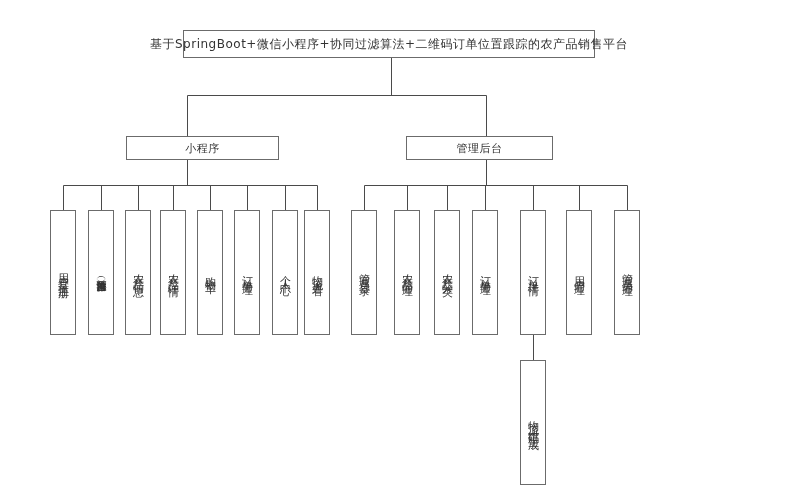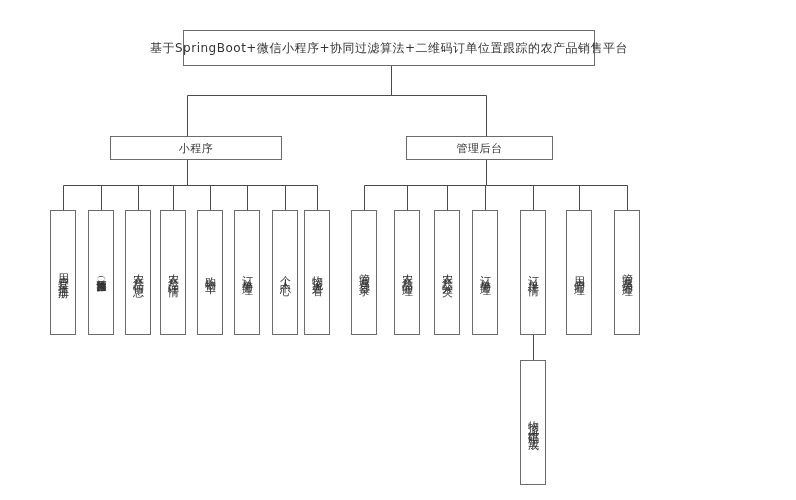--- a/index.html
+++ b/index.html
@@ -25,21 +25,21 @@
     background: #ffffff;
     display: flex;
     align-items: center;
     justify-content: center;
     font-size: 12px;
     letter-spacing: 0.5px;
     white-space: nowrap;
   }
   .title-box {
     left: 183px; top: 30px;
-    width: 412px; height: 36px;
+    width: 412px; height: 28px;
   }
   .branch-box {
     top: 136px;
     height: 24px;
     font-size: 11px;
   }
   .vbox {
     position: absolute;
     top: 210px;
     width: 26px;
@@ -93,21 +93,21 @@
       M485.5 185.5 V210
       M533.5 185.5 V210
       M579.5 185.5 V210
       M627.5 185.5 V210
       M533.5 335 V360
     "></path>
   </svg>
 
   <div class="hbox title-box">基于SpringBoot+微信小程序+协同过滤算法+二维码订单位置跟踪的农产品销售平台</div>
 
-  <div class="hbox branch-box" style="left:110px;width:172px">小程序</div>
+  <div class="hbox branch-box" style="left:126px;width:153px">小程序</div>
 
   <div class="hbox branch-box" style="left:406px;width:147px">管理后台</div>
 
   <div class="vbox" style="left:50px">用户登录注册</div>
   <div class="vbox long" style="left:88px">首页推荐（协同过滤）</div>
   <div class="vbox" style="left:125px">农产品信息</div>
   <div class="vbox" style="left:160px">农产品详情</div>
   <div class="vbox" style="left:197px">购物车</div>
   <div class="vbox" style="left:234px">订单管理</div>
   <div class="vbox" style="left:272px">个人中心</div>

